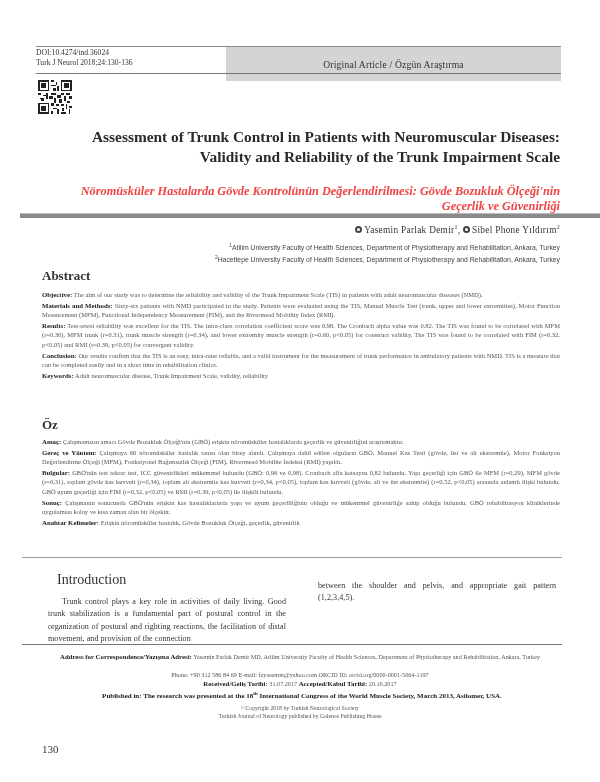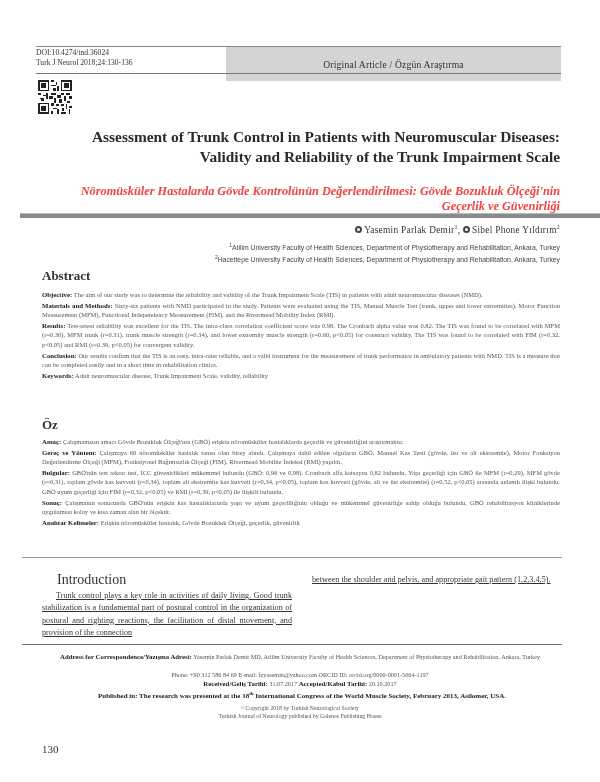--- a/index.html
+++ b/index.html
@@ -31,21 +31,21 @@
   
   .sec-h { font-size: 13px; font-weight: bold; color: #333; text-align: center; }
   .abs-block { left: 42px; width: 518px; font-size: 6.5px; line-height: 9.6px; color: #555; text-align: justify; }
   .abs-block p { margin: 0 0 1px 0; }
   .abs-block b { color: #222; font-size: 6.8px; }
 
   .mid-sep { left: 22px; top: 557px; width: 540px; height: 1px; background: #999; }
 
   
   .col { font-size: 8.1px; line-height: 12.3px; color: #333; text-align: justify; letter-spacing: 0.05px; }
-  .col p { margin: 0; text-decoration: underline; }
+  .col p { margin: 6px; }
   .indent { text-indent: 14px; }
   .intro-h { left: 57px; top: 572px; font-size: 14px; color: #333; }
 
   .foot-sep { left: 22px; top: 644px; width: 540px; height: 1px; background: #777; }
 
   .corr { left: 30px; width: 540px; text-align: center; font-size: 6.2px; line-height: 8.3px; color: #555; }
   .corr b { color: #222; font-size: 6.8px; }
   .pub { left: 22px; width: 560px; text-align: center; font-size: 7px; font-weight: bold; color: #222; }
   .pub sup { font-size: 5px; }
   .copy { left: 60px; width: 480px; text-align: center; font-size: 5.8px; line-height: 8px; color: #555; }
@@ -163,18 +163,18 @@
 
 <div class="abs corr" style="top:653px">
   <b>Address for Correspondence/Yazışma Adresi:</b> <span>Yasemin Parlak Demir MD, Atilim University Faculty of Health Sciences, Department of Physiotherapy and Rehabilitation, Ankara, Turkey</span>
 </div>
 <div class="abs corr" style="top:671px">Phone: +90 312 586 84 69 E-mail: fzyasemin@yahoo.com ORCID ID: orcid.org/0000-0001-5064-1197</div>
 <div class="abs corr" style="top:680px">
   <b>Received/Geliş Tarihi:</b> <span>31.07.2017</span>
   <b>Accepted/Kabul Tarihi:</b> <span>20.10.2017</span>
 </div>
 <div class="abs pub" style="top:691px">
-  <span>Published in: The research was presented at the 18</span><sup>th</sup><span> International Congress of the World Muscle Society, February 2013, Asilomer, USA.</span>
+  <span>Published in: The research was presented at the 18</span><sup>th</sup><span> International Congress of the World Muscle Society, March 2013, Asilomer, USA.</span>
 </div>
 <div class="abs copy" style="top:704px">©Copyright 2018 by Turkish Neurological Society</div>
 <div class="abs copy" style="top:712px">Turkish Journal of Neurology published by Galenos Publishing House</div>
 
 <div class="abs pageno">130</div>
 
 </body></html>

